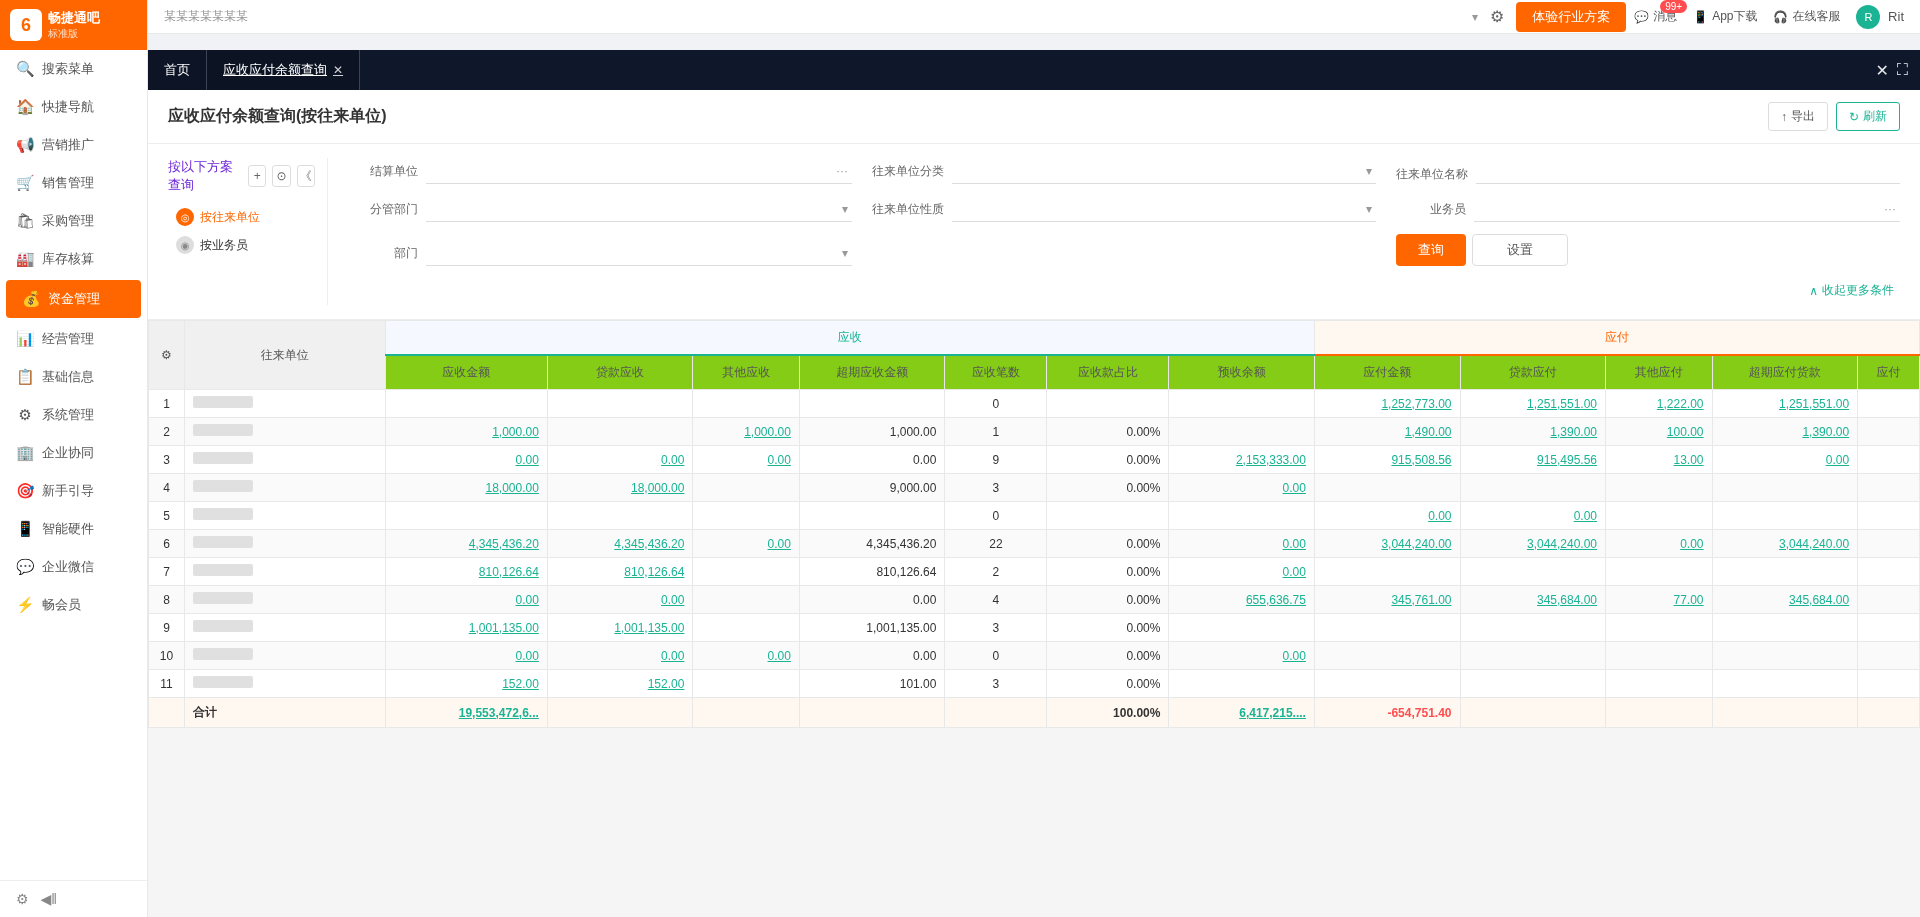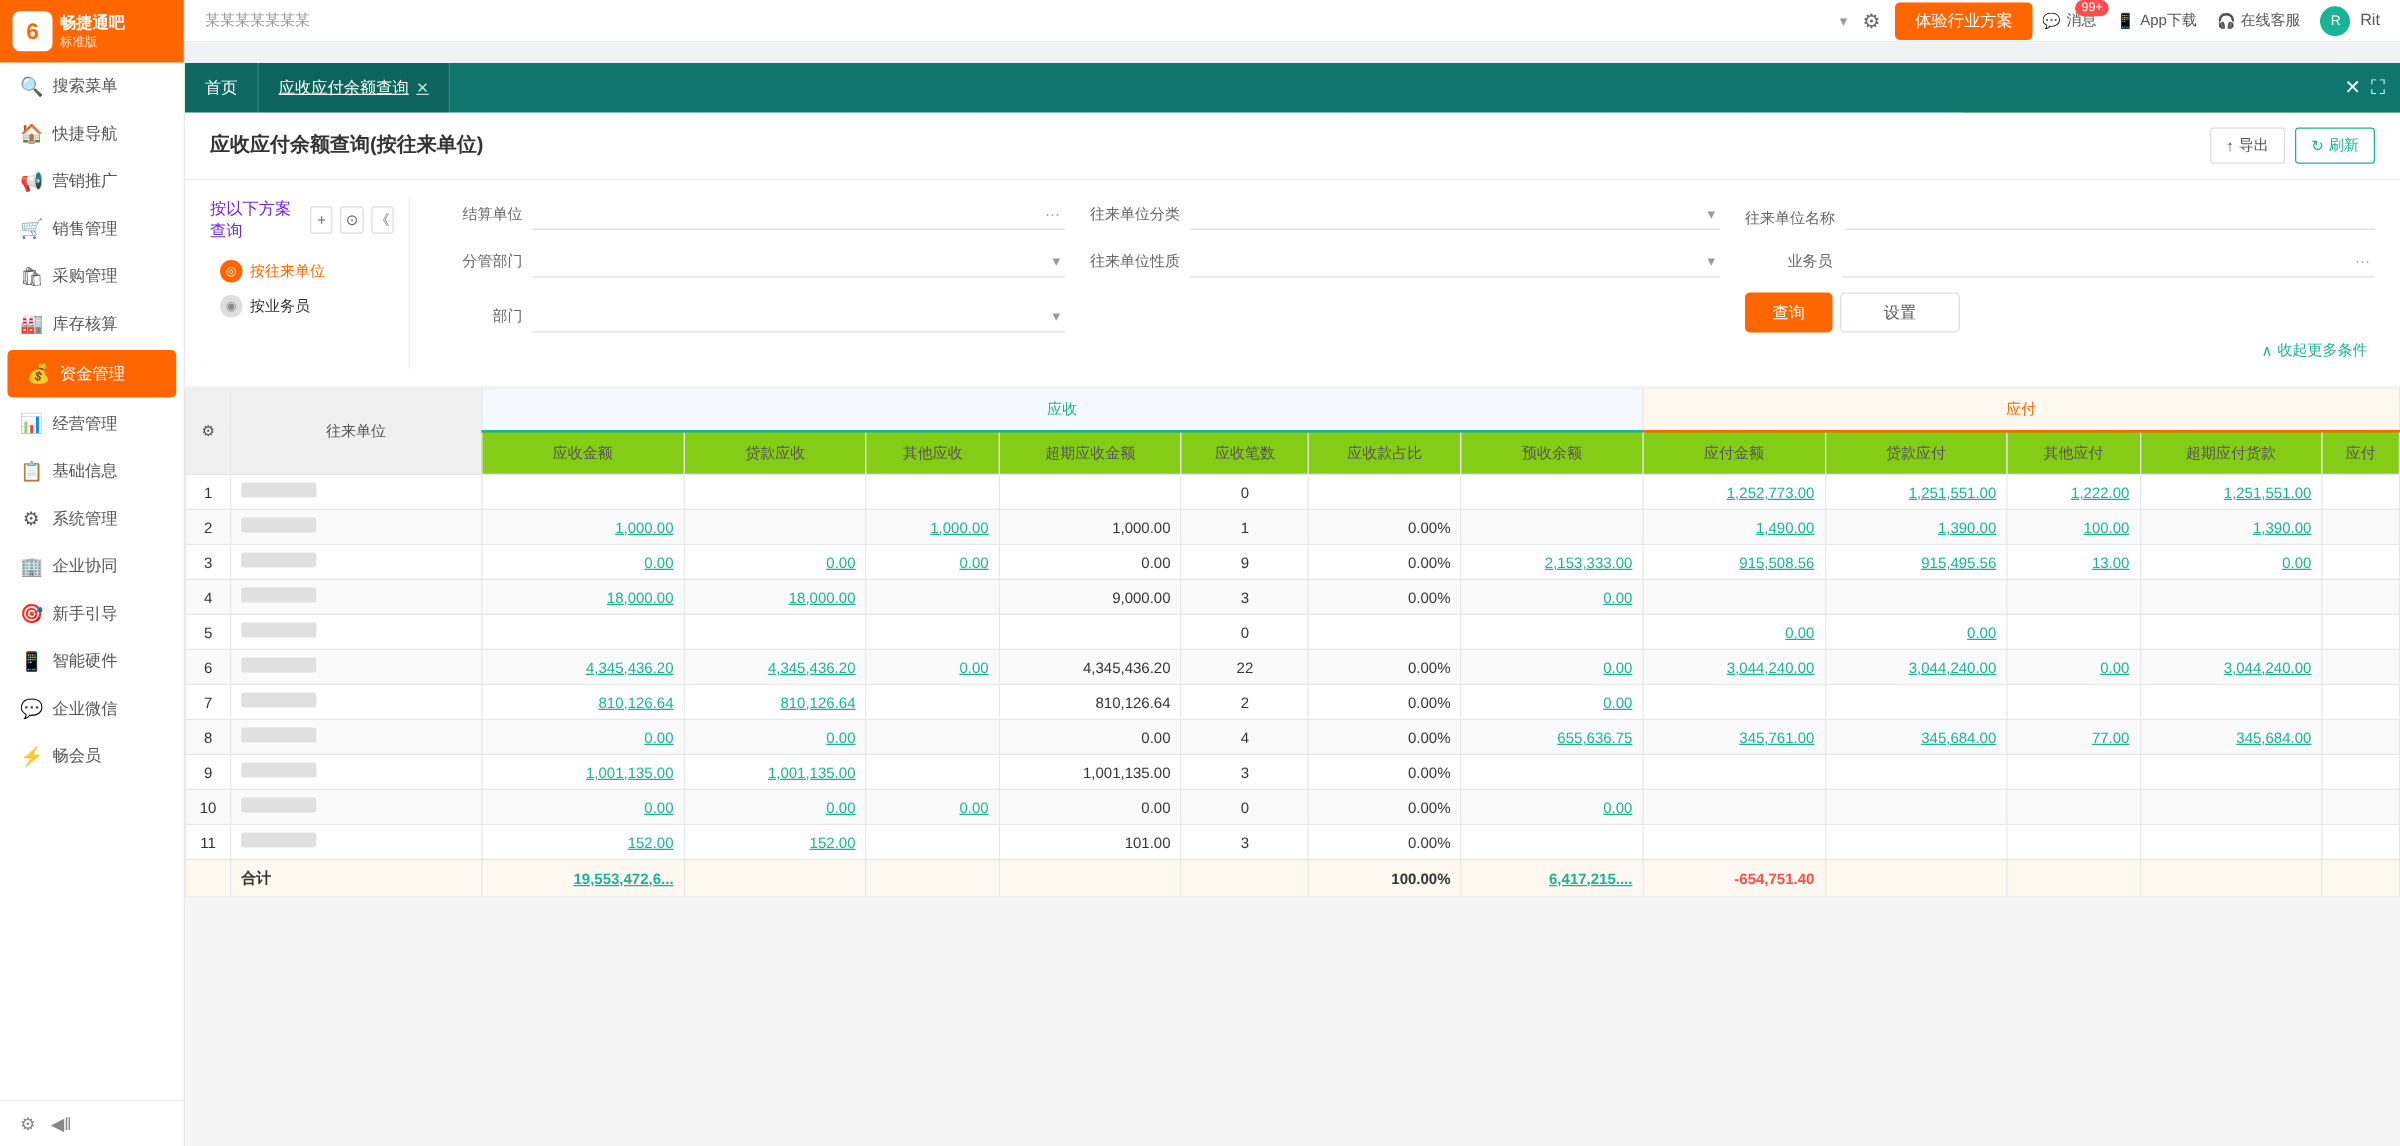--- a/index.html
+++ b/index.html
@@ -43,21 +43,21 @@
       padding: 6px 16px; font-size: 13px; cursor: pointer;
     }
     .topbar-right { display: flex; align-items: center; gap: 16px; margin-left: auto; }
     .topbar-badge-wrap { position: relative; display: flex; align-items: center; gap: 4px; color: #555; cursor: pointer; }
     .topbar-badge { background: #ff4d4f; color: #fff; border-radius: 10px; font-size: 10px; padding: 1px 5px; position: absolute; top: -8px; right: -10px; }
     .topbar-user { color: #555; font-size: 13px; }
 
     
     .tabbar {
       position: fixed; left: 148px; top: 50px; right: 0; height: 40px;
-      background: #0f766e; display: flex; align-items: stretch; z-index: 98;
+      background: #0f172a; display: flex; align-items: stretch; z-index: 98;
     }
     .tab-item {
       display: flex; align-items: center; padding: 0 16px; color: #fff; font-size: 13px;
       cursor: pointer; gap: 6px; border-right: 1px solid rgba(255,255,255,0.2);
     }
     .tab-item.home { background: rgba(0,0,0,0.1); }
     .tab-item.active { background: rgba(0,0,0,0.15); text-decoration: underline; }
     .tab-close { font-size: 12px; opacity: 0.8; cursor: pointer; }
     .tabbar-right { margin-left: auto; display: flex; align-items: center; gap: 8px; padding-right: 12px; }
     .tabbar-icon { color: #fff; font-size: 16px; cursor: pointer; opacity: 0.9; }
@@ -297,21 +297,21 @@
             <span>按往来单位</span>
           </div>
           <div class="scheme-item">
             <div class="scheme-icon-gray">◉</div>
             <span>按业务员</span>
           </div>
         </div>
       </div>
 
       <div style="flex:1; padding-left:20px;">
-        <div style="display:grid; grid-template-columns:1fr 1fr 1fr; gap:12px 20px; align-items:end;">
+        <div style="display:grid; grid-template-columns:1fr 1fr 1fr; gap:12px 20px; margin-bottom:10px; align-items:end;">
 
           <div class="search-field">
             <span class="search-field-label">结算单位</span>
             <div class="search-field-input-wrap" style="flex:1; border-bottom:1px solid #ddd; display:flex; align-items:center; justify-content:space-between; padding:2px 4px;">
               <span style="flex:1;"></span>
               <span style="color:#999;">···</span>
             </div>
           </div>
           <div class="search-field">
             <span class="search-field-label">往来单位分类</span>

